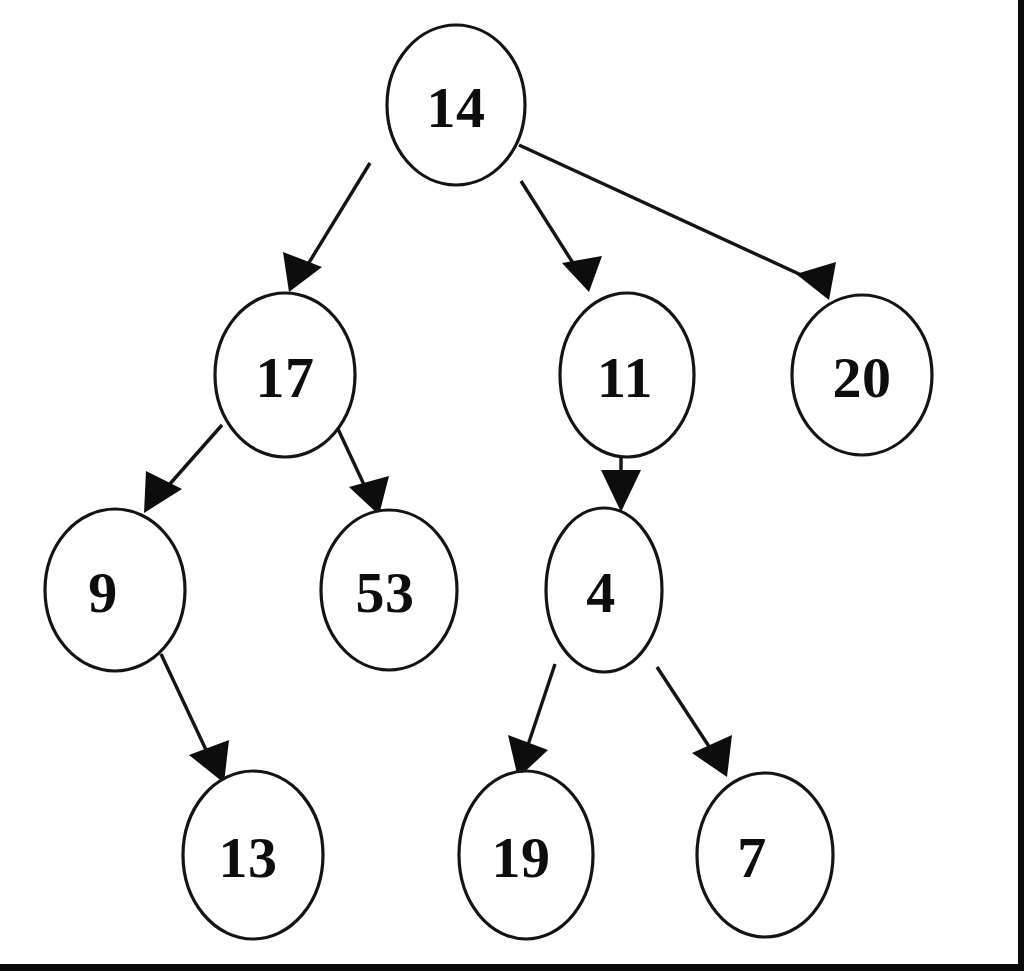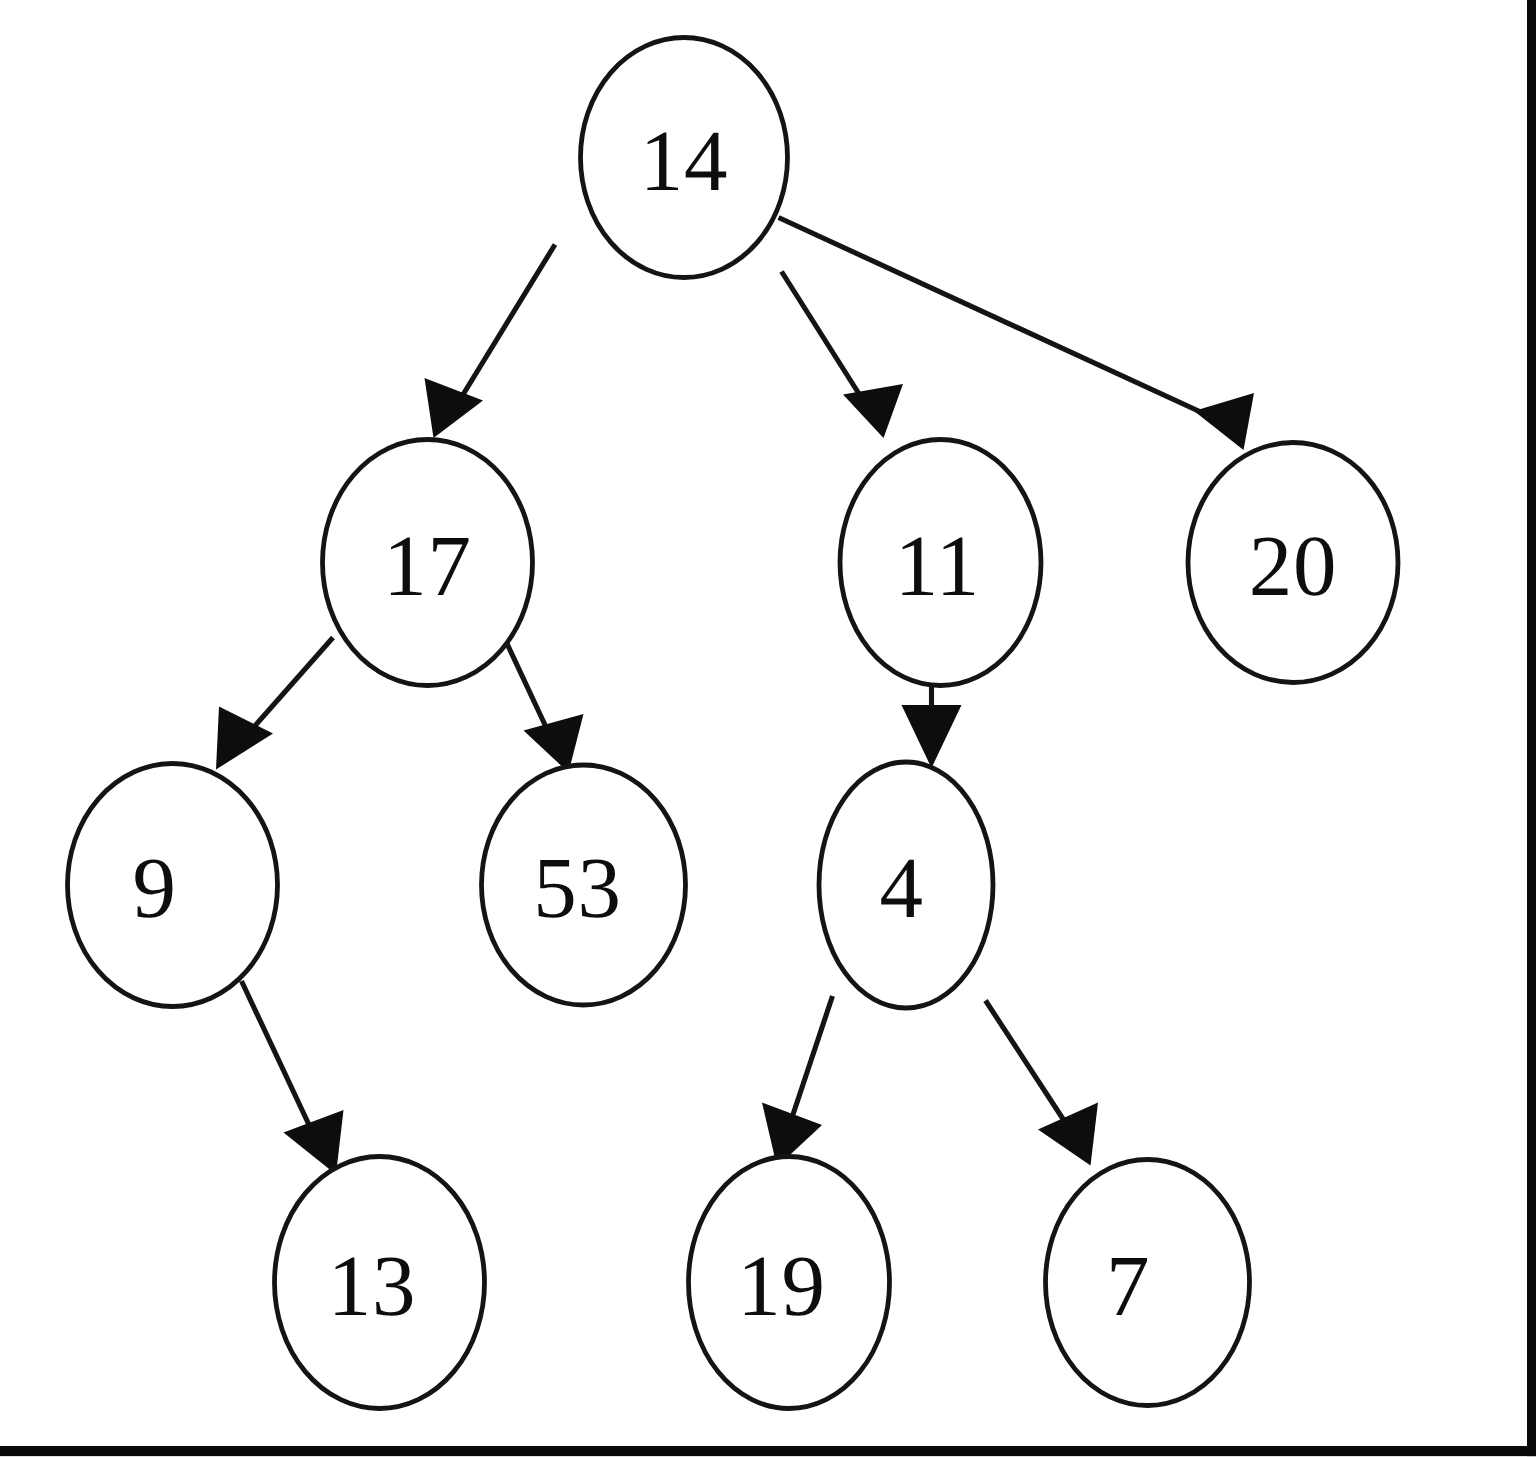--- a/index.html
+++ b/index.html
@@ -8,20 +8,21 @@
     padding: 0;
     background: #ffffff;
   }
   #page {
     position: relative;
     width: 1024px;
     height: 971px;
     background: #ffffff;
     overflow: hidden;
     font-family: "Liberation Serif", "DejaVu Serif", serif;
+    font-weight: bold;
   }
   #diagram-svg {
     position: absolute;
     left: 0;
     top: 0;
     width: 1024px;
     height: 971px;
     display: block;
   }
   .node-ellipse {

